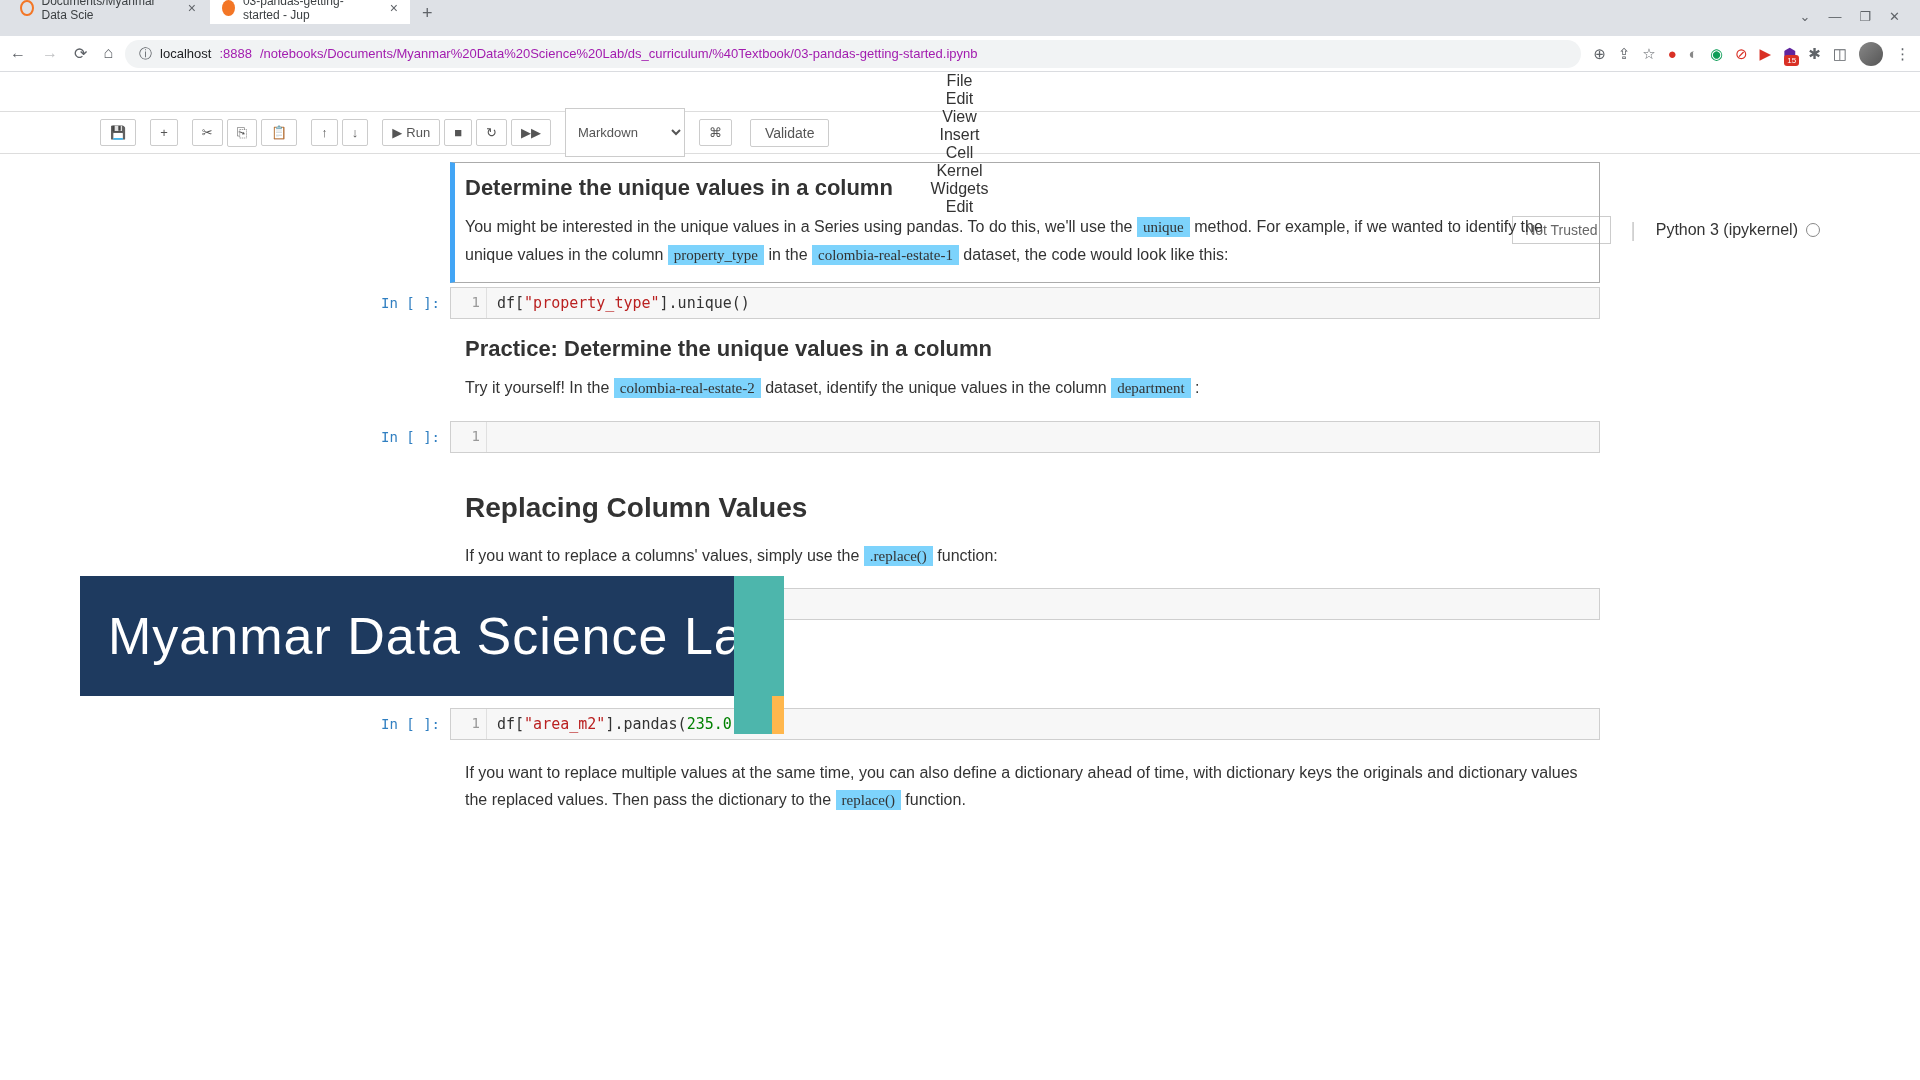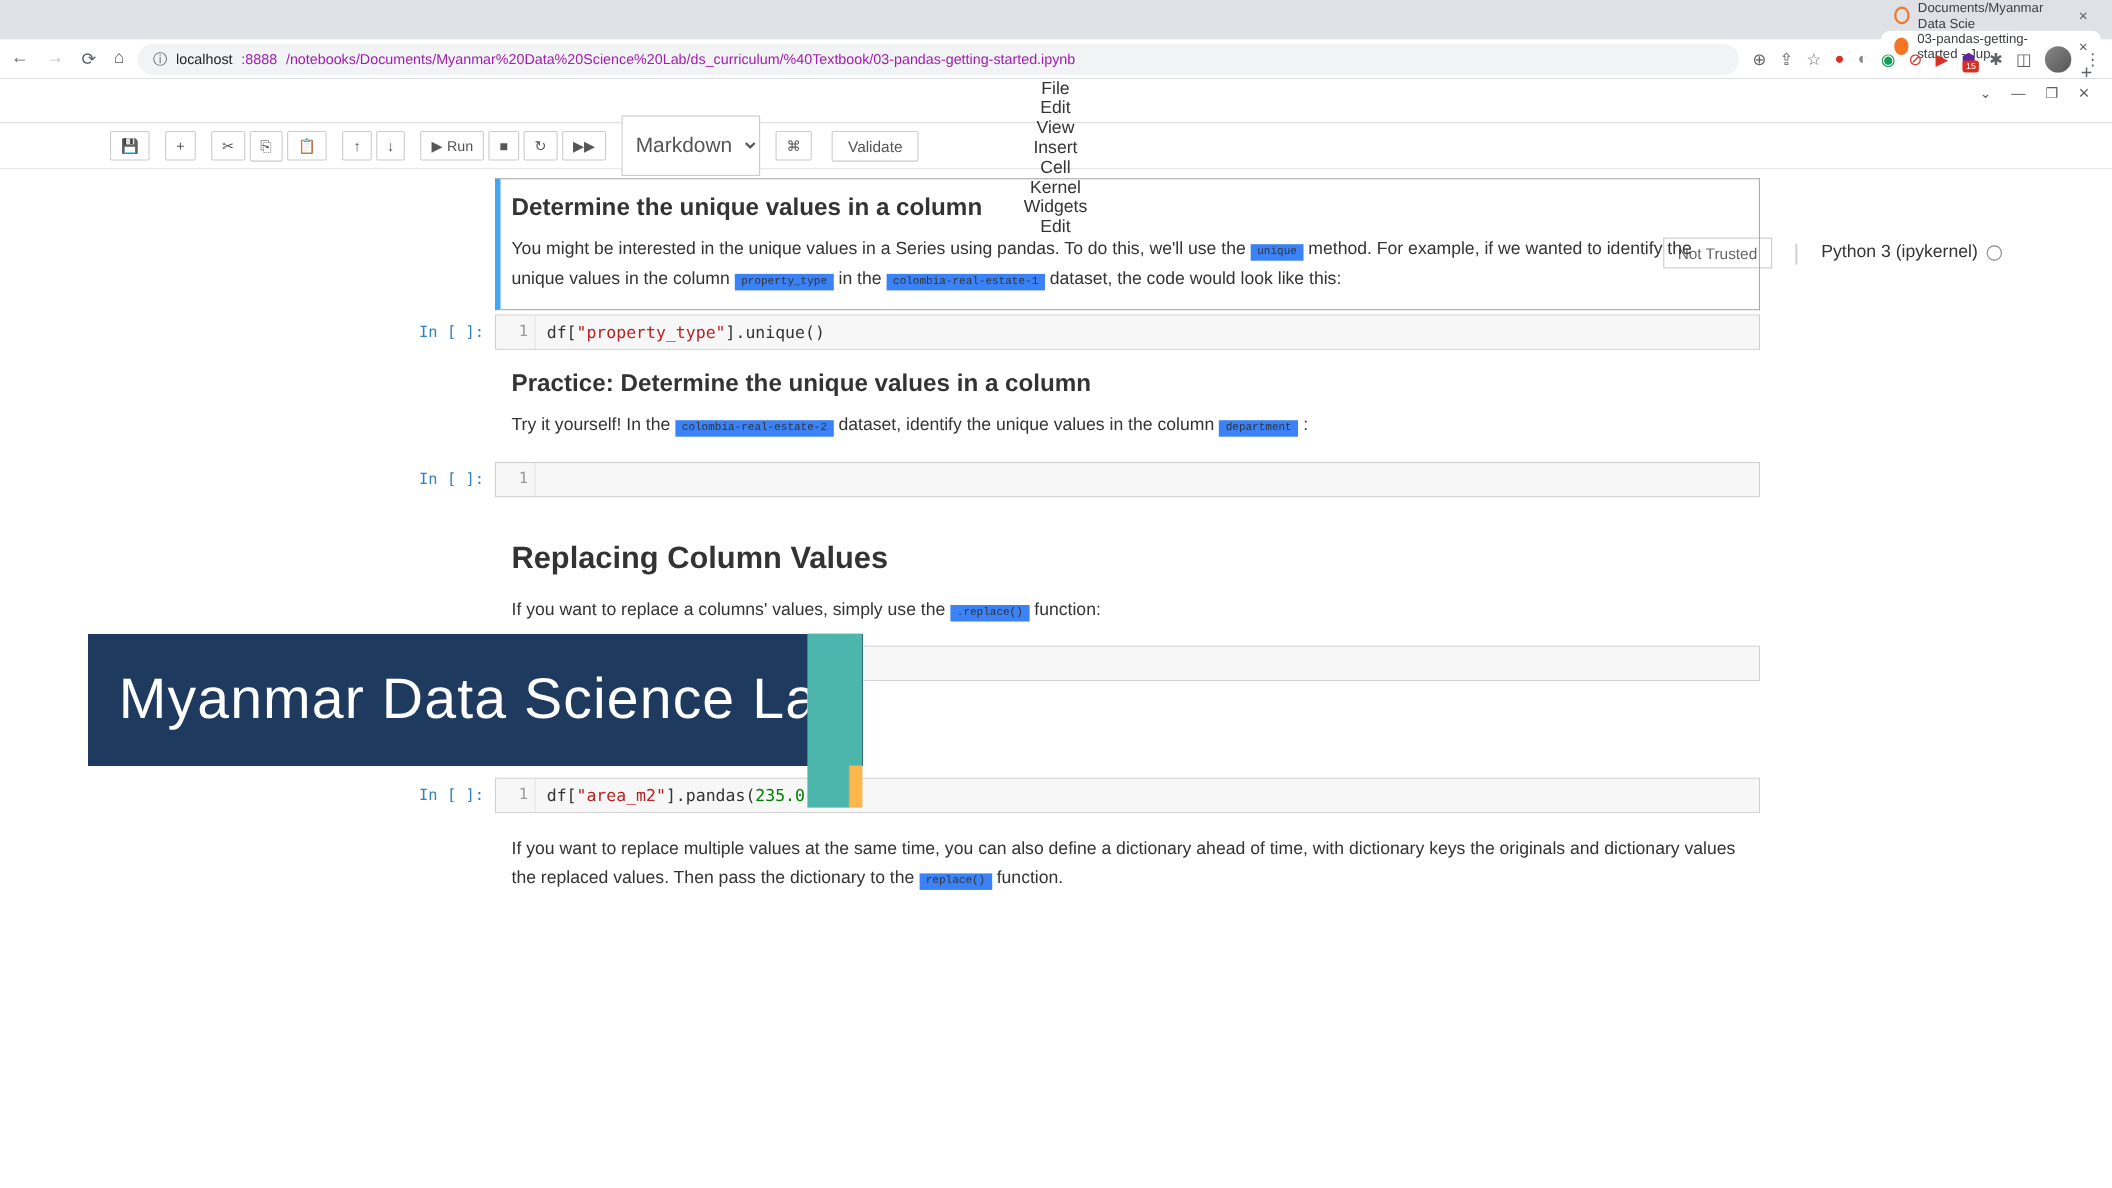--- a/index.html
+++ b/index.html
@@ -1,19 +1,19 @@
 <!DOCTYPE html>
 <html><head>
 <meta charset="utf-8">
 <style>
 * { margin: 0; padding: 0; box-sizing: border-box; }
 body { font-family: -apple-system, BlinkMacSystemFont, "Segoe UI", Helvetica, Arial, sans-serif; font-size: 14px; color: #333; background: #fff; overflow: hidden; }
 
 
-.browser-tabs { height: 36px; background: #dee1e6; display: flex; align-items: flex-end; padding: 0 8px; flex-direction: column; }
+.browser-tabs { height: 36px; background: #dee1e6; display: flex; align-items: flex-end; padding: 12px 8px; }
 .tab { height: 32px; background: #fff; border-radius: 8px 8px 0 0; padding: 0 12px; display: flex; align-items: center; gap: 8px; font-size: 12px; color: #3c4043; max-width: 200px; margin-right: 2px; }
 .tab.inactive { background: transparent; }
 .tab-icon { width: 16px; height: 16px; border-radius: 50%; display: inline-block; }
 .tab-icon.jupyter { background: #f37626; }
 .tab-icon.jupytero { border: 2px solid #f37626; background: transparent; }
 .tab-close { color: #5f6368; font-size: 14px; margin-left: 4px; cursor: pointer; }
 .new-tab { color: #5f6368; font-size: 18px; padding: 0 10px; cursor: pointer; }
 .window-ctrl { margin-left: auto; display: flex; gap: 18px; padding-right: 12px; color: #5f6368; }
 .window-ctrl span { cursor: pointer; font-size: 13px; }
 
@@ -36,41 +36,41 @@
 .menu-right { margin-left: auto; display: flex; align-items: center; gap: 20px; }
 .not-trusted { border: 1px solid #ccc; padding: 5px 12px; font-size: 14px; color: #666; cursor: pointer; }
 .kernel-ind { font-size: 16px; color: #333; display: flex; align-items: center; gap: 8px; }
 .kernel-circle { width: 14px; height: 14px; border: 1.5px solid #888; border-radius: 50%; display: inline-block; }
 .divider { color: #ccc; font-size: 20px; }
 
 
 .toolbar { height: 42px; border-bottom: 1px solid #ddd; display: flex; align-items: center; padding: 0 100px; gap: 4px; }
 .tb-btn { border: 1px solid #ccc; background: #fff; padding: 5px 9px; font-size: 13px; color: #555; cursor: pointer; border-radius: 2px; display: flex; align-items: center; gap: 4px; }
 .tb-sep { width: 6px; }
-.tb-select { border: 1px solid #ccc; padding: 15px 8px; font-size: 19px; color: #555; background: #fff; min-width: 120px; }
+.tb-select { border: 1px solid #ccc; padding: 15px 8px; font-size: 13px; color: #555; background: #fff; min-width: 120px; }
 .validate { border: 1px solid #ccc; padding: 5px 14px; font-size: 14px; margin-left: 4px; }
 
 
 .notebook-scroll { height: calc(1080px - 36px - 36px - 40px - 42px); overflow-y: auto; background: #fff; padding: 0; }
 .nb-inner { width: 1280px; margin: 0 auto; padding-top: 4px; }
 .cell { display: flex; margin: 4px 0; justify-content: center; }
 .cell.selected { }
 .cell.selected .cell-body { border-left: 5px solid #42a5f5; }
 .prompt { width: 130px; text-align: right; padding: 8px 10px 0 0; font-family: monospace; font-size: 14px; color: #307fc1; flex-shrink: 0; }
 .cell-body { flex: 1; padding: 0; }
 .md-cell .cell-body { padding: 6px 14px; border: 1px solid transparent; }
 .cell.selected.md-cell .cell-body { border: 1px solid #ababab; border-left: 5px solid #42a5f5; padding-left: 10px; }
 .code-cell .cell-body { border: 1px solid #cfcfcf; background: #f7f7f7; display: flex; }
 .gutter { width: 36px; background: #f7f7f7; border-right: 1px solid #e0e0e0; text-align: right; padding: 6px 6px; font-family: monospace; font-size: 14px; color: #999; }
 .code-area { flex: 1; padding: 6px 10px; font-family: monospace; font-size: 15px; background: #f7f7f7; white-space: pre; }
 
 h3.md { font-size: 22px; font-weight: 700; margin: 6px 0 12px; }
 h2.md { font-size: 28px; font-weight: 700; margin: 28px 0 18px; }
 p.md { font-size: 16px; line-height: 1.7; margin: 8px 0; }
-code.inline { background: #3b82f6; padding: 2px 6px; font-family: Liberation Mono, monospace; font-size: 10px; color: #333; }
+code.inline { background: #7dd3fc; padding: 2px 6px; font-family: Liberation Serif, serif; font-size: 15px; color: #333; }
 
 
 .cm-str { color: #ba2121; }
 .cm-num { color: #008000; }
 .cm-com { color: #408080; font-style: italic; }
 
 
 .overlay { position: fixed; left: 80px; top: 576px; width: 704px; height: 120px; background: #1e3a5f; display: flex; align-items: center; padding-left: 28px; }
 .overlay-text { color: #fff; font-size: 52px; font-weight: 300; letter-spacing: 1px; }
 .overlay-accent { position: fixed; left: 734px; top: 576px; width: 50px; height: 158px; background: #4db6ac; }

